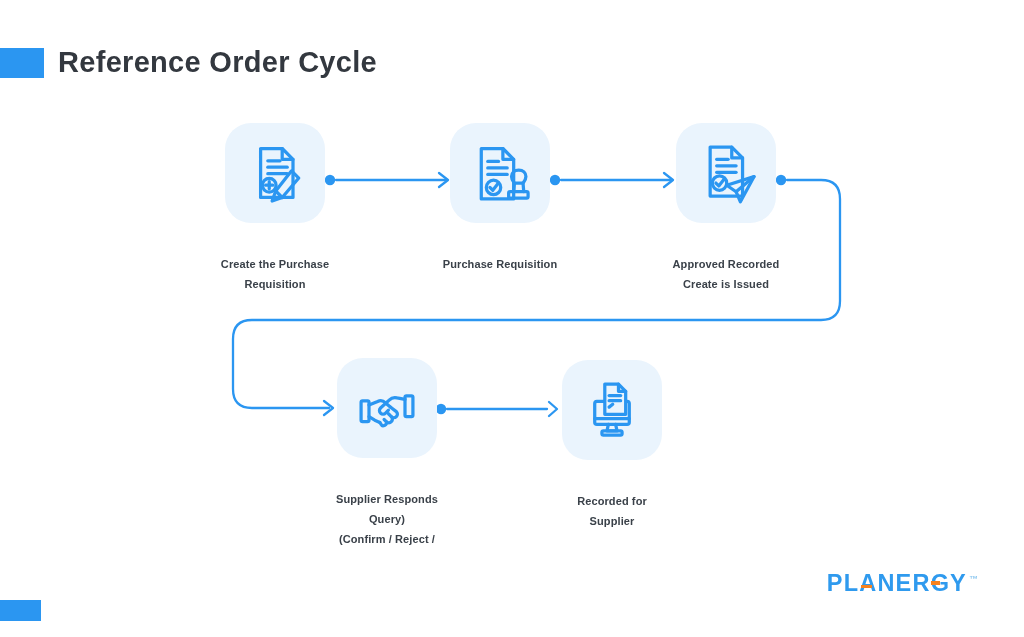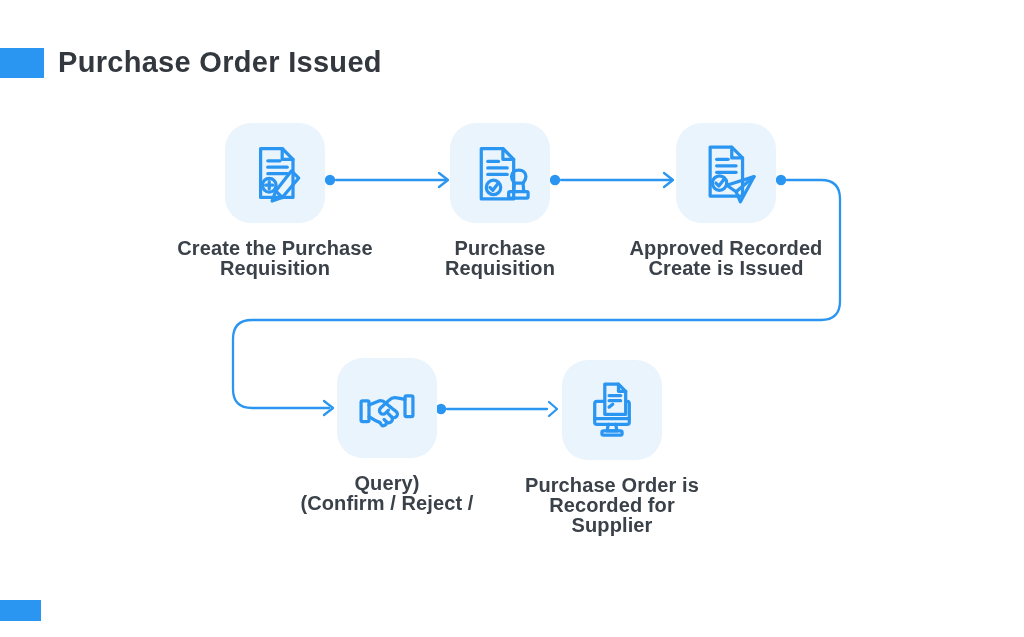--- a/index.html
+++ b/index.html
@@ -26,21 +26,21 @@
   .tile{
     width:100px;height:100px;margin:0 auto;border-radius:26px;
     background:var(--tile-bg,#eaf4fd);
     display:flex;align-items:center;justify-content:center;
   }
   .tile svg{
     width:72px;height:72px;stroke:var(--accent,#2b96f1);fill:none;
     stroke-width:4.5;stroke-linecap:round;stroke-linejoin:round;
   }
   .step-label{
-    margin-top:15px;font-size:20px;font-weight:bold;
+    margin-top:31px;font-size:11px;font-weight:bold;
     color:var(--text,#3a4149);line-height:20px;letter-spacing:.1px;
   }
   .s1{left:175px;top:123px}.s2{left:400px;top:123px}.s3{left:626px;top:123px}
   .s4{left:287px;top:358px}.s5{left:512px;top:360px}
   .logo{
     position:absolute;top:570px;right:46px;
     font-size:23.5px;font-weight:bold;letter-spacing:1.2px;
     color:var(--logo-blue,#2f9aee);
   }
   .logo sup{
@@ -54,21 +54,21 @@
     position:absolute;left:0;top:600px;width:41px;height:21px;
     background:var(--accent,#2b96f1);
   }
 </style>
 </head>
 <body>
 
 <div class="canvas">
 
   <span class="title-accent"></span>
-  <h1 class="page-title">Purchase Order Issued</h1>
+  <h1 class="page-title">Reference Order Cycle</h1>
 
   <svg class="connectors" viewBox="0 0 1024 637" xmlns="http://www.w3.org/2000/svg">
     <g>
       <circle cx="330" cy="180" r="5.2"></circle>
       <path d="M336 180 H446"></path>
       <polyline points="439,173 448,180 439,187"></polyline>
     </g>
     <g>
       <circle cx="555" cy="180" r="5.2"></circle>
       <path d="M561 180 H671"></path>
@@ -155,42 +155,47 @@
         <rect x="75" y="33" width="11" height="29" rx="2"></rect>
         <path d="M25 46 L37 41 C41 39 45 40 48 43 L55 49"></path>
         <path d="M75 38 L64 36 C60 35 56 36 53 39 L41 50 C39 52 39 55 41 57 C43 59 46 59 48 57 L52 53"></path>
         <path d="M55 49 L63 55 C65 57 65 60 63 62 C61 64 58 64 56 62 L52 58"></path>
         <path d="M56 62 C58 64 58 67 56 69 C54 71 51 71 49 69 L46 66"></path>
         <path d="M49 69 C50 71 49 73 47 74 C45 75 43 75 42 73 L40 70"></path>
         <path d="M25 62 L33 67 L40 70"></path>
       </svg>
     </div>
     <div class="step-label">
+      <div>Supplier Responds</div>
       <div>Query)</div>
       <div>(Confirm / Reject /</div>
     </div>
   </div>
 
   <div class="step s5">
     <div class="tile">
       <svg viewBox="0 0 100 100">
         <rect x="26" y="38" width="48" height="32" rx="3"></rect>
         <path d="M26 62 H74"></path>
         <path d="M45 70 L43 79 H57 L55 70"></path>
         <rect x="36" y="79" width="28" height="6" rx="2"></rect>
         <path d="M40 14 H59 L69 24 V56 H40 Z" style="fill:var(--tile-bg,#eaf4fd)"></path>
         <path d="M59 14 V24 H69"></path>
         <path d="M46 30 H62"></path>
           <path d="M46 37 H62"></path>
         <path d="M46 46 L51 42"></path>
       </svg>
     </div>
     <div class="step-label">
-      <div>Purchase Order is</div>
       <div>Recorded for</div>
       <div>Supplier</div>
     </div>
   </div>
 
+  <div class="logo">
+    <span>PLANERGY</span><sup>™</sup>
+    <i class="bar bar-a"></i>
+    <i class="bar bar-g"></i>
+  </div>
 
   <span class="footer-accent"></span>
 
 </div>
 
 </body></html>

